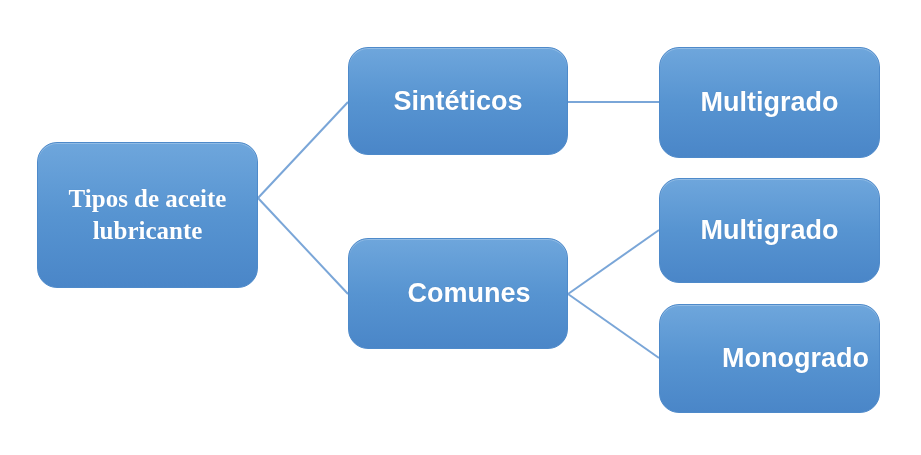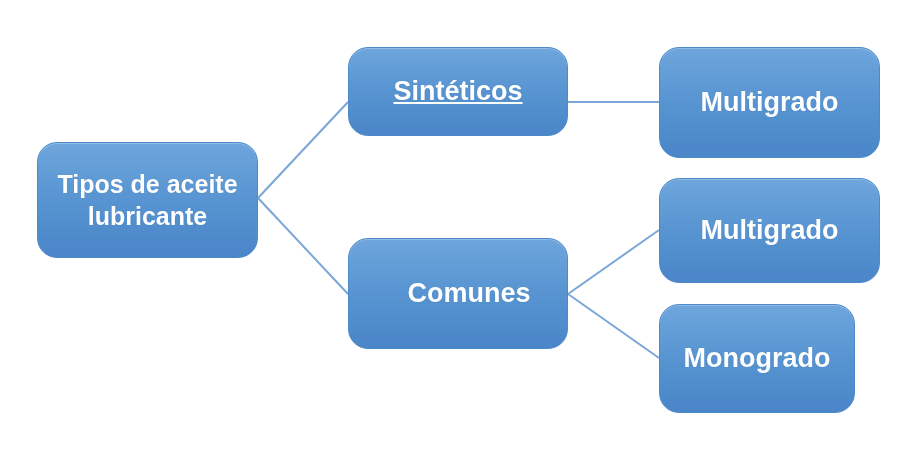--- a/index.html
+++ b/index.html
@@ -45,26 +45,26 @@
   .node .label {
     display: block;
     font-size: 27px;
     line-height: 1.2;
     text-shadow: 0 0 1px rgba(40,80,130,0.25);
   }
   .node.root .label {
     font-size: 25px;
     line-height: 1.3;
   }
-  .node.root        { left: 37px;  top: 142px; width: 221px; height: 116px; }
-  .node.sinteticos  { left: 348px; top: 47px;  width: 220px; height: 89px; text-decoration: underline; }
+  .node.root        { left: 37px;  top: 142px; width: 221px; height: 146px; font-family: Liberation Serif, serif; }
+  .node.sinteticos  { left: 348px; top: 47px;  width: 220px; height: 108px; }
   .node.comunes     { left: 348px; top: 238px; width: 220px; height: 111px; padding-left: 32px; }
   .node.multi1      { left: 659px; top: 47px;  width: 221px; height: 111px; }
   .node.multi2      { left: 659px; top: 178px; width: 221px; height: 105px; }
-  .node.mono        { left: 659px; top: 304px; width: 196px; height: 109px; }
+  .node.mono        { left: 659px; top: 304px; width: 221px; height: 109px; justify-content: flex-end; }
 </style>
 </head>
 <body>
 
 <div class="canvas">
 
   <svg class="edges" viewBox="0 0 921 455" aria-hidden="true">
     <line x1="258" y1="198" x2="348" y2="102"></line>
     <line x1="258" y1="198" x2="348" y2="294"></line>
     <line x1="568" y1="102" x2="659" y2="102"></line>

